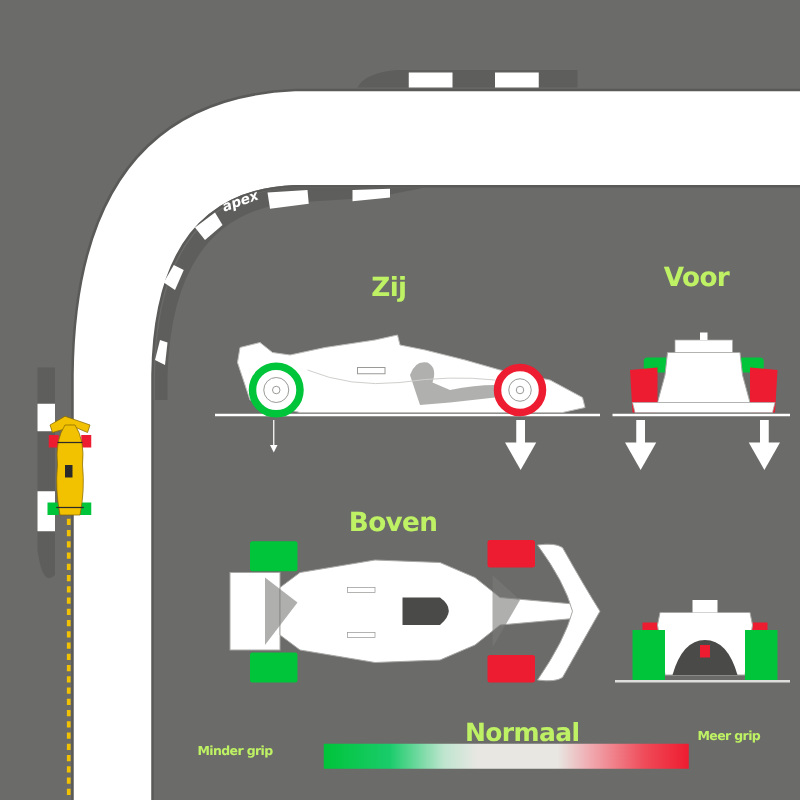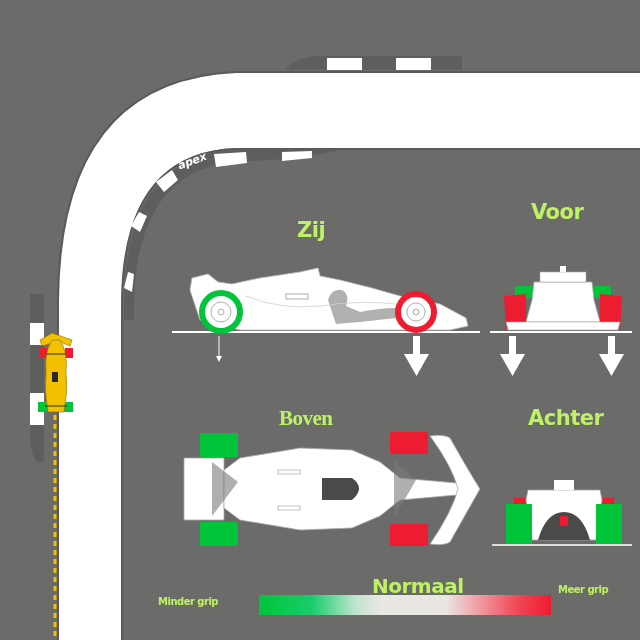--- a/index.html
+++ b/index.html
@@ -124,22 +124,21 @@
       <path d="M538 540 Q546 512 564 512 Q582 512 590 540 Z" fill="#4a4a48"></path>
       <rect x="560" y="516" width="8" height="10" fill="#ee1c30"></rect>
       <rect x="506" y="504" width="26" height="40" fill="#00c43a"></rect>
       <rect x="596" y="504" width="26" height="40" fill="#00c43a"></rect>
     </g>
   </svg>
 
   <div class="apex">apex</div>
 
   <div class="label view-title" style="left:297px; top:218px;">Zij</div>
-  <div class="label view-title" style="left:531px; top:200px;text-align:center;">Voor</div>
-  <div class="label view-title" style="left:279px; top:406px;font-family:Liberation Serif, serif;">Boven</div>
-  <div class="label view-title" style="left:528px; top:406px;">Achter</div>
+  <div class="label view-title" style="left:531px; top:210px;text-align:center;">Voor</div>
+  <div class="label view-title" style="left:279px; top:406px;">Boven</div>
 
   <div class="label legend-mid" style="left:372px; top:574px;">Normaal</div>
   <div class="label legend-text" style="left:158px; top:596px;">Minder grip</div>
   <div class="legend-bar"></div>
   <div class="label legend-text" style="left:558px; top:584px;">Meer grip</div>
 
 </div>
 
 </body></html>

